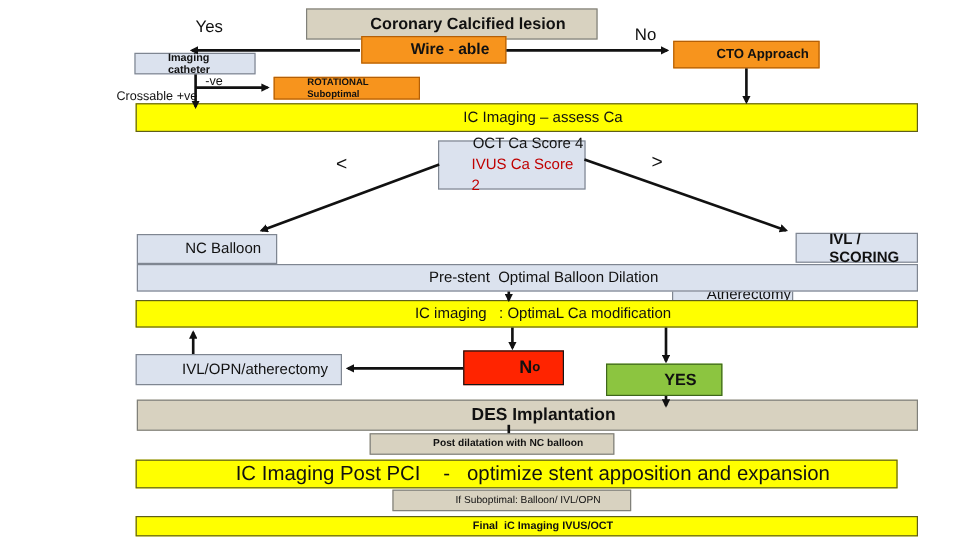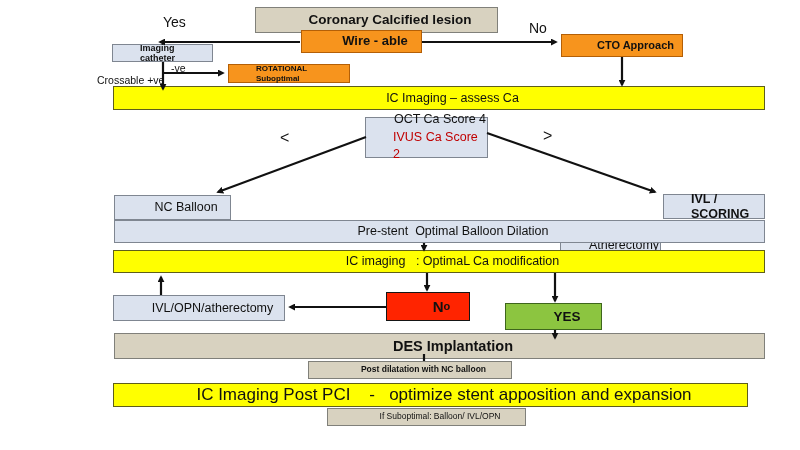--- a/index.html
+++ b/index.html
@@ -72,20 +72,21 @@
   <div class="box green" style="left:505px;top:303px;width:97px;height:27px;font-size:13.5px;font-weight:bold;">YES</div>
 
   <div class="box tan" style="left:114px;top:333px;width:651px;height:26px;font-size:14.5px;font-weight:bold;">DES Implantation</div>
 
   <div class="box tan" style="left:308px;top:361px;width:204px;height:18px;font-size:8.5px;font-weight:bold;">Post dilatation with NC balloon</div>
 
   <div class="box yellow pre" style="left:113px;top:383px;width:635px;height:24px;font-size:17px;">IC Imaging Post PCI    -   optimize stent apposition and expansion</div>
 
   <div class="box tan" style="left:311px;top:408px;width:199px;height:18px;font-size:8.5px;margin-left:16px;">If Suboptimal: Balloon/ IVL/OPN</div>
 
+  <div class="box yellow pre" style="left:113px;top:430px;width:652px;height:17px;font-size:9px;font-weight:bold;">Final  iC Imaging IVUS/OCT</div>
 
   <svg id="arrows" width="800" height="450" viewBox="0 0 800 450">
     <defs>
       <marker id="ah" markerWidth="7" markerHeight="7" refX="5.2" refY="3.5" orient="auto" markerUnits="userSpaceOnUse">
         <path d="M0,0 L7,3.5 L0,7 z" fill="#111"></path>
       </marker>
     </defs>
     <g stroke="#111" stroke-width="2.2" fill="none">
       <line x1="300" y1="42" x2="160" y2="42" marker-end="url(#ah)"></line>
       <line x1="422" y1="42" x2="556" y2="42" marker-end="url(#ah)"></line>

